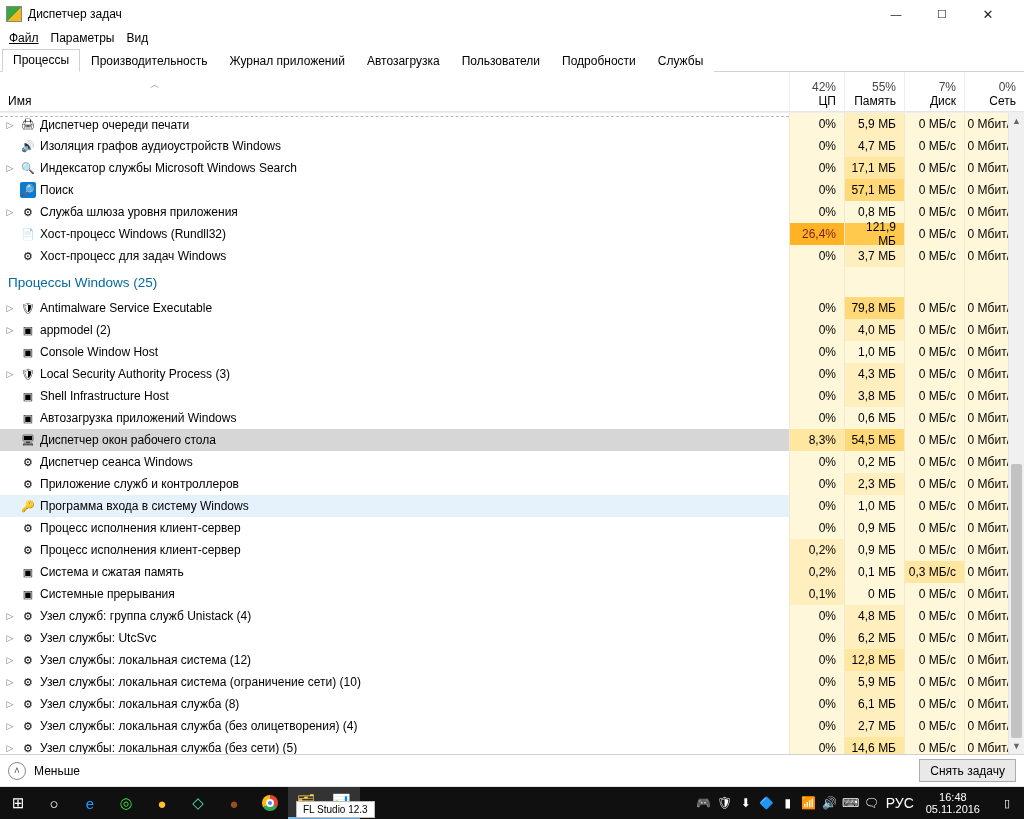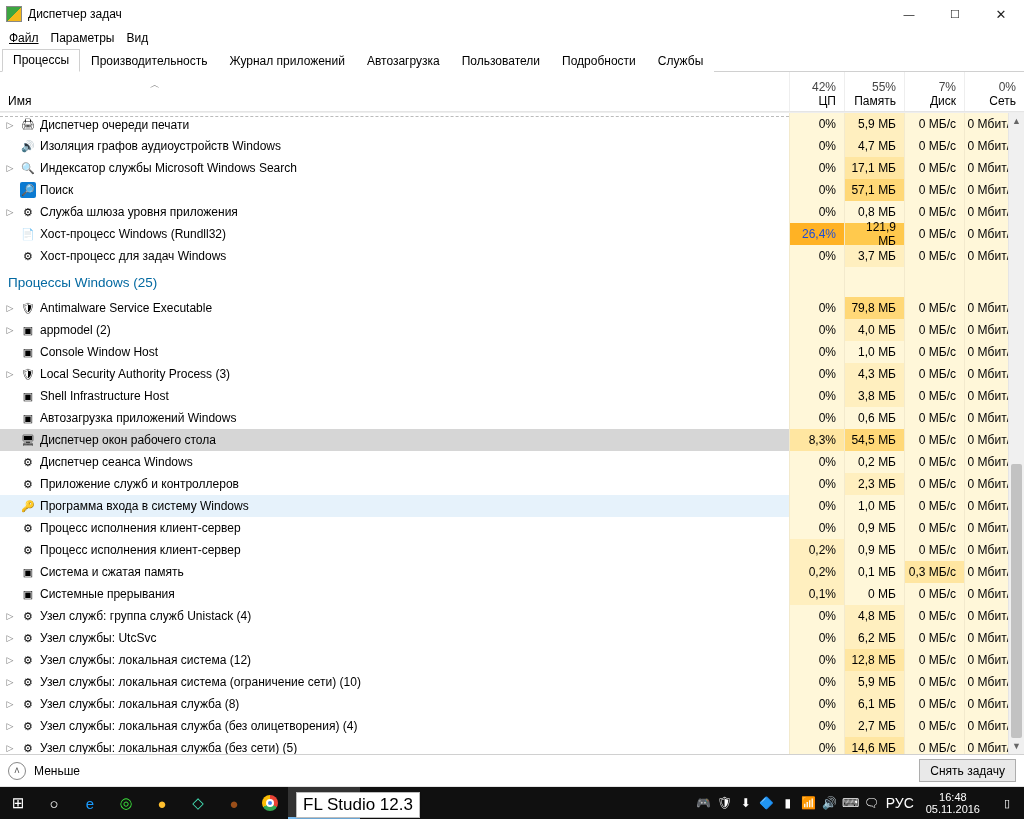--- a/index.html
+++ b/index.html
@@ -1,18 +1,18 @@
 <!DOCTYPE html>
 <html><head>
 <meta charset="utf-8">
 <style>
   * { box-sizing: border-box; margin: 0; padding: 0; font-family: "Segoe UI", Tahoma, sans-serif; }
   html,body { width:1024px; height:819px; overflow:hidden; background:#fff; }
   .window { width:1024px; height:787px; background:#fff; display:flex; flex-direction:column; border-bottom:1px solid #e5e5e5;}
-  .titlebar { height:28px; display:flex; align-items:center; padding:0 0 0 6px; font-size:12px; color:#000;text-align:center;}
+  .titlebar { height:28px; display:flex; align-items:center; padding:0 13px 0 6px; font-size:12px; color:#000;text-align:center;}
   .titlebar-icon { width:16px; height:16px; margin-right:6px; background:linear-gradient(135deg,#3da540 0 50%,#f3b81a 50% 100%); border:1px solid #888; }
   .title-spacer { flex:1; }
   .winbtn { width:46px; height:28px; display:flex; align-items:center; justify-content:center; font-size:11px; color:#222;}
   .winbtn.close { font-size:13px; }
   .menubar { height:20px; display:flex; align-items:center; gap:6px; padding:0 6px; font-size:12px; color:#000;}
   .menubar span { padding:0 3px; }
   .menubar span u { text-decoration:underline;text-align:right; }
   .tabs { display:flex; align-items:flex-end; height:24px; padding:0 2px; font-size:12px; border-bottom:1px solid #d0d0d0;}
   .tab { padding:3px 10px 4px; color:#000; border:1px solid transparent; border-bottom:none; position:relative; top:1px; background:#fff;}
   .tab.active { border-color:#d0d0d0; border-bottom:1px solid #fff; background:#fff;}
@@ -26,29 +26,29 @@
   .scroll { position:absolute; inset:0; overflow-y:hidden; }
   .row { display:flex; height:22px; align-items:center; font-size:12px; }
   .row.cut .cname{ border-top:1px dashed #bbb; }
   .row.hl{ background:#e6f2fb;}
   .row.sel{ background:#d6d6d6;}
   .cname { flex:1; display:flex; align-items:center; gap:4px; padding-left:4px; overflow:hidden; white-space:nowrap;}
   .arrow { width:12px; text-align:center; color:#777; font-size:9px;}
   .ico { width:16px; height:16px; display:inline-flex; align-items:center; justify-content:center; font-size:11px;}
   .cell { width:55px; text-align:right; padding-right:8px; height:100%; display:flex; align-items:center; justify-content:flex-end; border-left:1px solid #f3eacd;}
   .cell.w60{ width:60px; }
-  .h0{ background:#fff7d9; } .h1{ background:#ffefbf; } .h2{ background:#ffe6a1; } .h3{ background:#ffd877; } .h4{ background:#ffc94d; } .h5{ background:#ffb224; color:#1d4ed8;}
+  .h0{ background:#fff7d9; } .h1{ background:#ffefbf; } .h2{ background:#ffe6a1; } .h3{ background:#ffd877; } .h4{ background:#ffc94d; } .h5{ background:#ffb224; color:#7f1d1d;}
   .grouprow { display:flex; height:30px; align-items:center; font-size:13.5px; color:#0369a1; padding-left:8px;}
   .grouprow .gcell{ width:55px; height:100%; border-left:1px solid #f3eacd; background:#fff7d9;}
   .grouprow .gcell.w60{ width:60px;}
   .footer { height:32px; border-top:1px solid #d0d0d0; display:flex; align-items:center; padding:0 8px; font-size:12px; gap:8px;}
   .circ { width:18px; height:18px; border:1px solid #888; border-radius:50%; display:flex; align-items:center; justify-content:center; font-size:10px; color:#555;}
   .footer .sp{ flex:1;}
   .btn { height:23px; padding:0 10px; border:1px solid #adadad; background:#e9e9e9; font-size:12px;}
-  .tooltip { position:absolute; left:296px; bottom:1px; background:#fff; border:1px solid #bcbcbc; padding:2px 6px; font-size:17px; box-shadow:0 1px 2px rgba(0,0,0,.15);}
+  .tooltip { position:absolute; left:296px; bottom:1px; background:#fff; border:1px solid #bcbcbc; padding:2px 6px; font-size:10px; box-shadow:0 1px 2px rgba(0,0,0,.15);}
   .scrollbar{ position:absolute; right:0; top:0; bottom:0; width:16px; background:#f0f0f0; border-left:1px solid #e5e5e5; display:flex; flex-direction:column;}
   .sb-btn{ height:16px; display:flex; align-items:center; justify-content:center; font-size:9px; color:#666; background:#f0f0f0;}
   .sb-track{ flex:1; position:relative;}
   .sb-thumb{ position:absolute; left:2px; right:2px; top:55%; height:45%; background:#c2c2c2; border-radius:2px;}
   
   .taskbar{ width:1024px; height:32px; background:#101010; display:flex; align-items:center; color:#fff; font-size:11px;}
   .tb-item{ width:36px; height:32px; display:flex; align-items:center; justify-content:center; font-size:15px;}
   .tb-item.active{ background:#333; border-bottom:2px solid #76b9ed;}
   .tray{ margin-left:auto; display:flex; align-items:center; gap:6px; padding-right:2px;}
   .tray-ico{ width:16px; height:16px; display:flex; align-items:center; justify-content:center; font-size:12px; color:#fff;}

